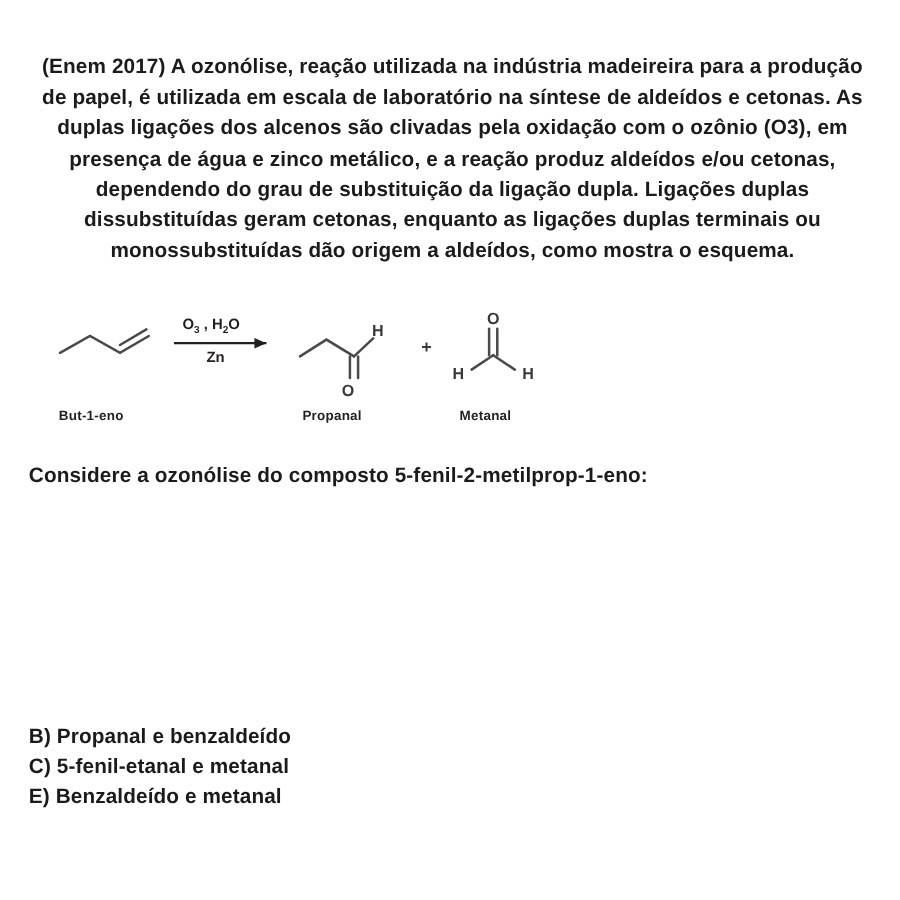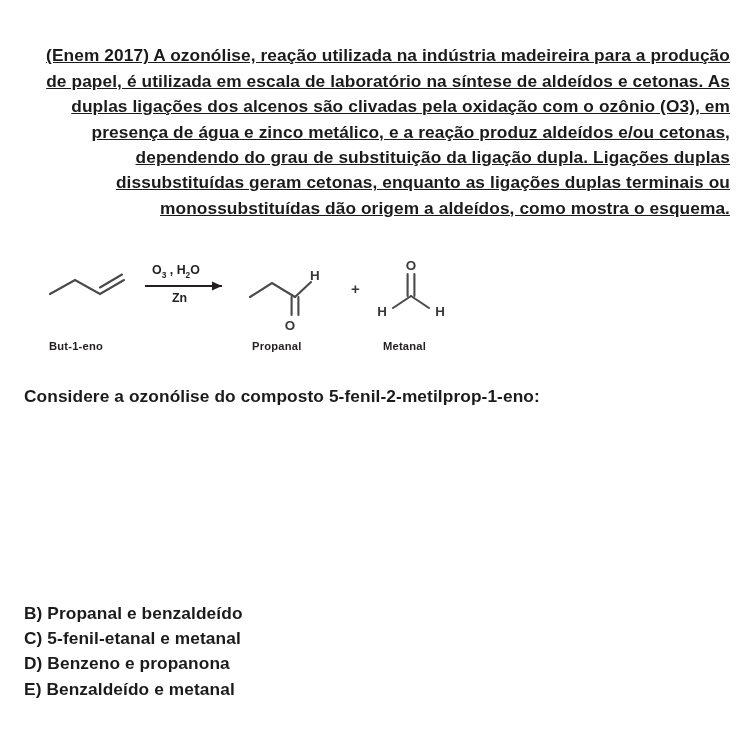--- a/index.html
+++ b/index.html
@@ -26,22 +26,21 @@
   .intro {
     position: absolute;
     left: 24px;
     top: 26px;
     width: 706px;
     font-size: 17.3px;
     line-height: 25.4px;
     font-weight: 600;
     letter-spacing: 0.1px;
     color: #1b1b1b;
-    text-align: right;
-    text-decoration: underline;
+    text-align: center;
   }
   .intro .src {
     font-weight: 800;
   }
   .intro .body-txt {
     font-weight: 600;
   }
   
   .scheme1 {
     position: absolute;
@@ -196,17 +195,16 @@
     </svg>
   </div>
 
   <div class="prompt prompt-consider">Considere a ozonólise do composto 5-fenil-2-metilprop-1-eno:</div>
 
 
 
   <div class="options">
     <div class="option">B) Propanal e benzaldeído</div>
     <div class="option">C) 5-fenil-etanal e metanal</div>
-    <div class="option">D) Benzeno e propanona</div>
     <div class="option">E) Benzaldeído e metanal</div>
   </div>
 
 </div>
 
 </body></html>

